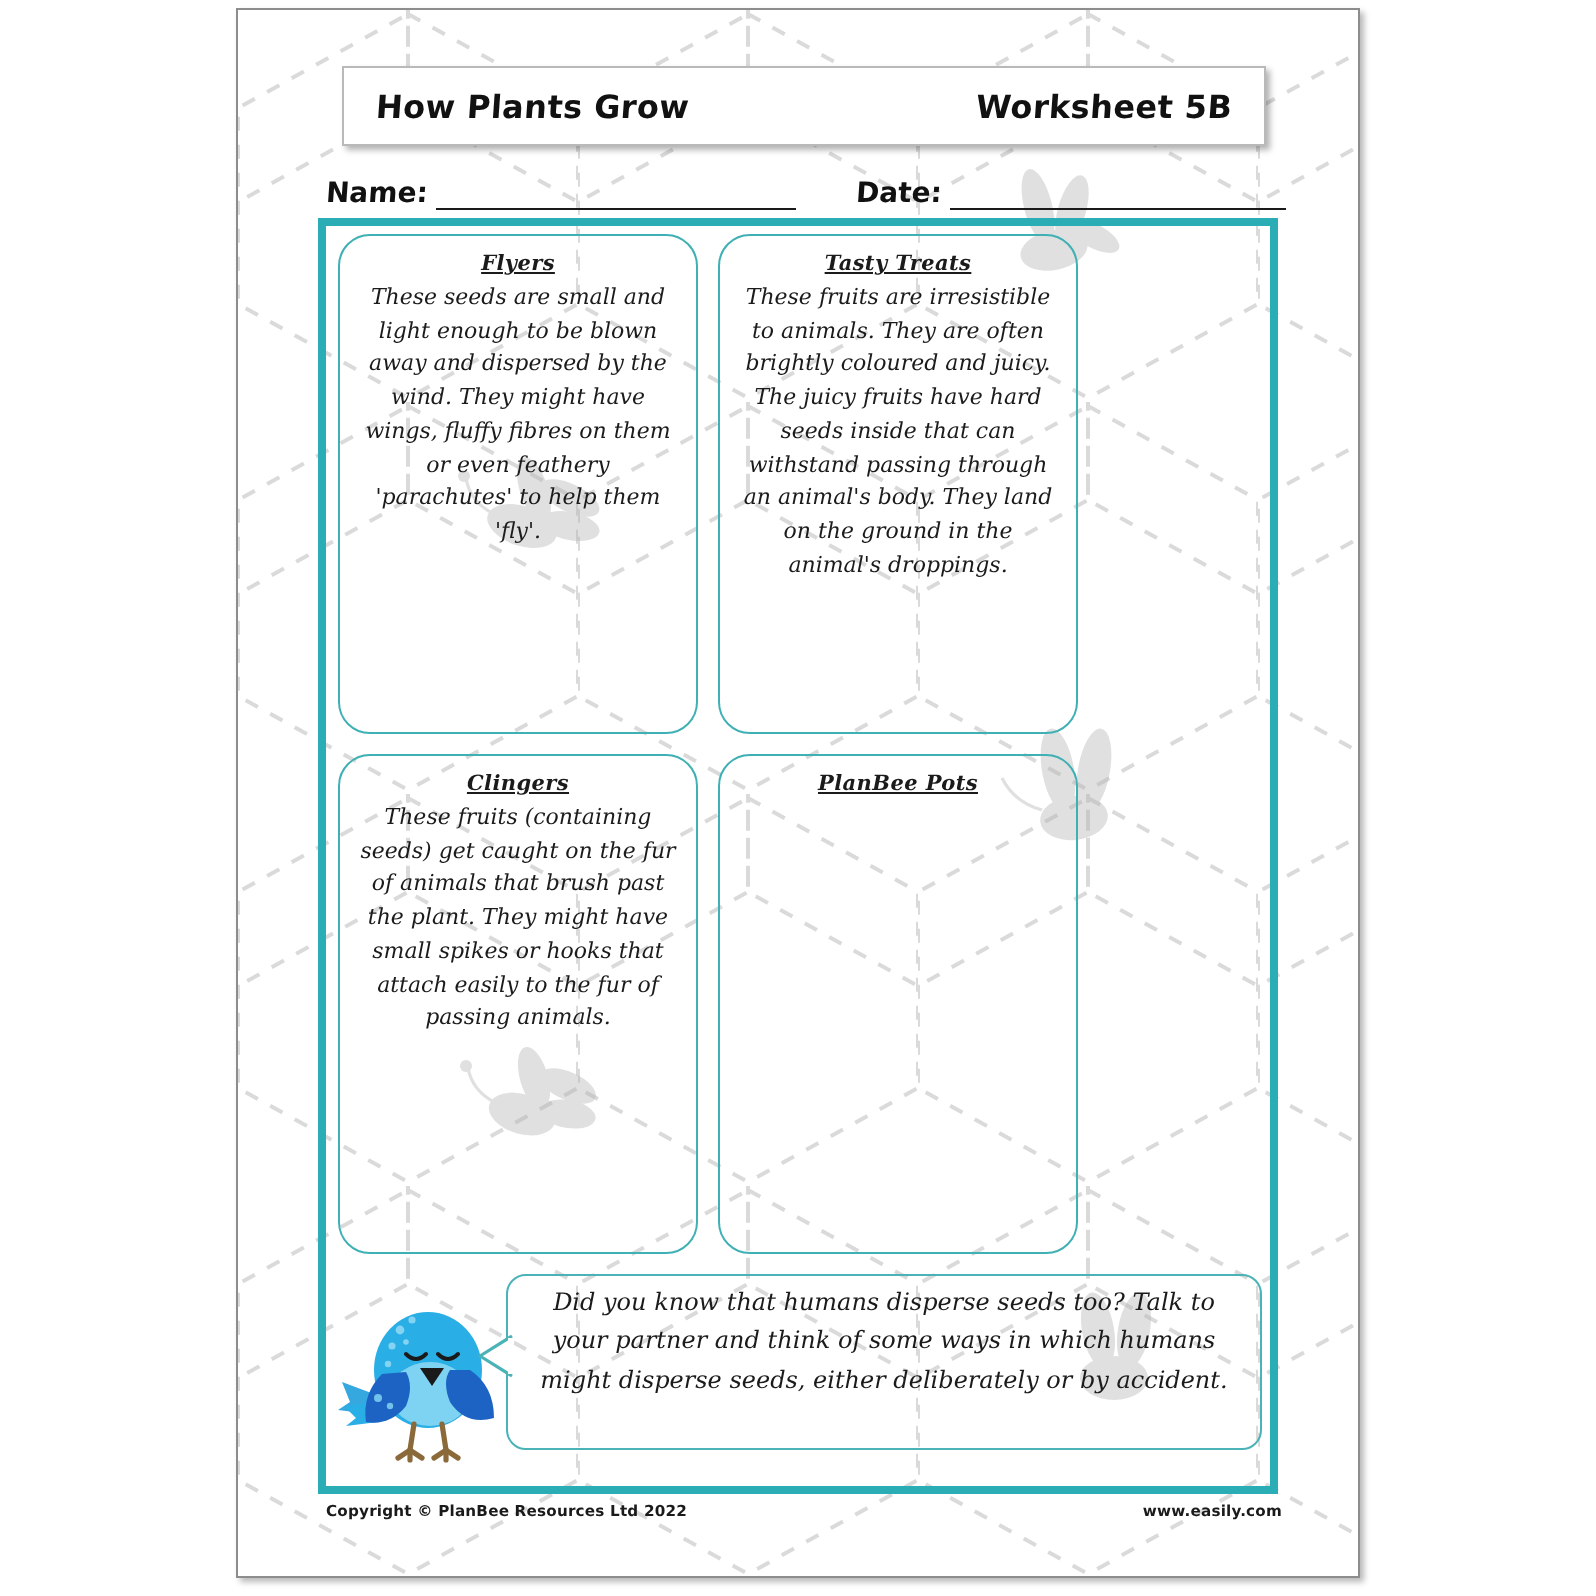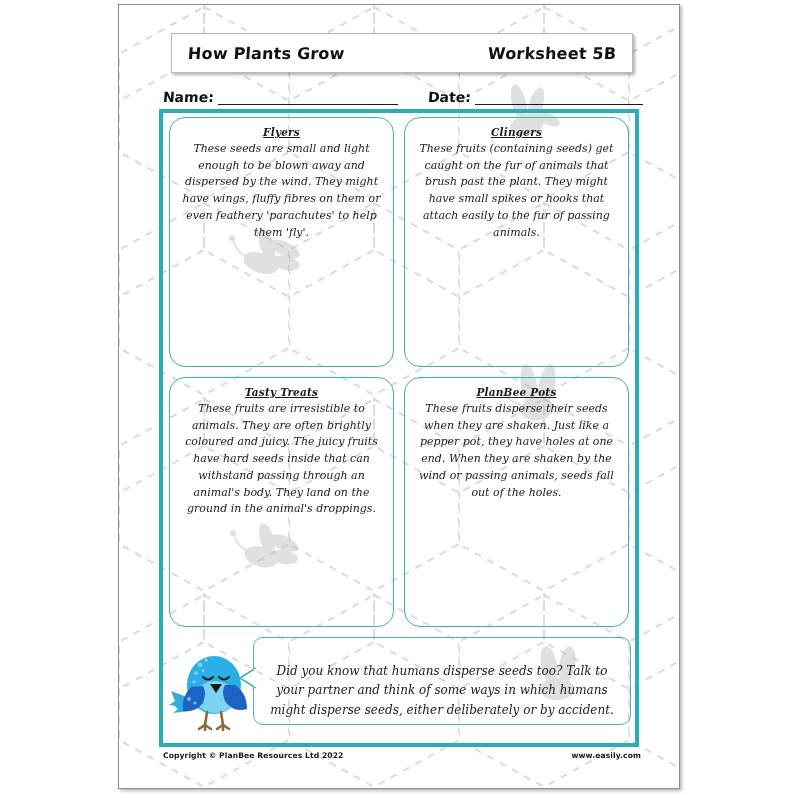--- a/index.html
+++ b/index.html
@@ -83,21 +83,21 @@
     width:480px; height:638px;
     border:4px solid #2BADB5;
     box-sizing:border-box;
     background:transparent;
   }
 
   
   #grid{
     position:absolute;
     left:50px; top:112px;
-    width:460px; height:510px;
+    width:370px; height:510px;
     display:grid;
     grid-template-columns:1fr 1fr;
     grid-template-rows:1fr 1fr;
     gap:10px;
   }
   .card{
     border:1.6px solid #3fb0b4;
     border-radius:16px;
     background:transparent;
     box-sizing:border-box;
@@ -131,21 +131,21 @@
     width:462px; height:108px;
   }
   #bird{position:absolute; left:0px; top:10px; width:84px; height:92px;}
   #bubble{
     position:absolute;
     left:84px; top:6px;
     width:378px; height:88px;
     border:1.6px solid #4bb3b8;
     border-radius:10px;
     box-sizing:border-box;
-    display:flex; align-items:flex-end; justify-content:center;
+    display:flex; align-items:flex-start; justify-content:center;
     padding:4px 14px;
     background:transparent;
   }
   #bubble-text{
     text-align:center;
     font-family:"DejaVu Serif", serif;
     font-style:italic;
     font-size:12px;
     line-height:1.62;
     color:#1b1b1b;
@@ -257,32 +257,31 @@
     <div id="frame"></div>
 
     <div id="grid">
 
       <div class="card">
         <div class="card-title">Flyers</div>
         <div class="card-body">These seeds are small and light enough to be blown away and dispersed by the wind. They might have wings, fluffy fibres on them or even feathery 'parachutes' to help them 'fly'.</div>
       </div>
 
       <div class="card">
+        <div class="card-title">Tasty Treats</div>
+        <div class="card-body">These fruits are irresistible to animals. They are often brightly coloured and juicy. The juicy fruits have hard seeds inside that can withstand passing through an animal's body. They land on the ground in the animal's droppings.</div>
+      </div>
+
+      <div class="card">
         <div class="card-title">Clingers</div>
         <div class="card-body">These fruits (containing seeds) get caught on the fur of animals that brush past the plant. They might have small spikes or hooks that attach easily to the fur of passing animals.</div>
       </div>
 
       <div class="card">
-        <div class="card-title">Tasty Treats</div>
-        <div class="card-body">These fruits are irresistible to animals. They are often brightly coloured and juicy. The juicy fruits have hard seeds inside that can withstand passing through an animal's body. They land on the ground in the animal's droppings.</div>
-      </div>
-
-      <div class="card">
         <div class="card-title">PlanBee Pots</div>
-        <div class="card-body">These fruits disperse their seeds when they are shaken. Just like a pepper pot, they have holes at one end. When they are shaken by the wind or passing animals, seeds fall out of the holes.</div>
       </div>
 
     </div>
 
     <div id="birdrow">
 
       <svg id="bird" viewBox="0 0 84 92">
 
         <path d="M18 56 L2 50 L6 60 L0 64 L16 66 Z" fill="#35A8E0"></path>
         <path d="M18 60 L3 62 L9 68 L4 72 L20 70 Z" fill="#29AEE6"></path>

